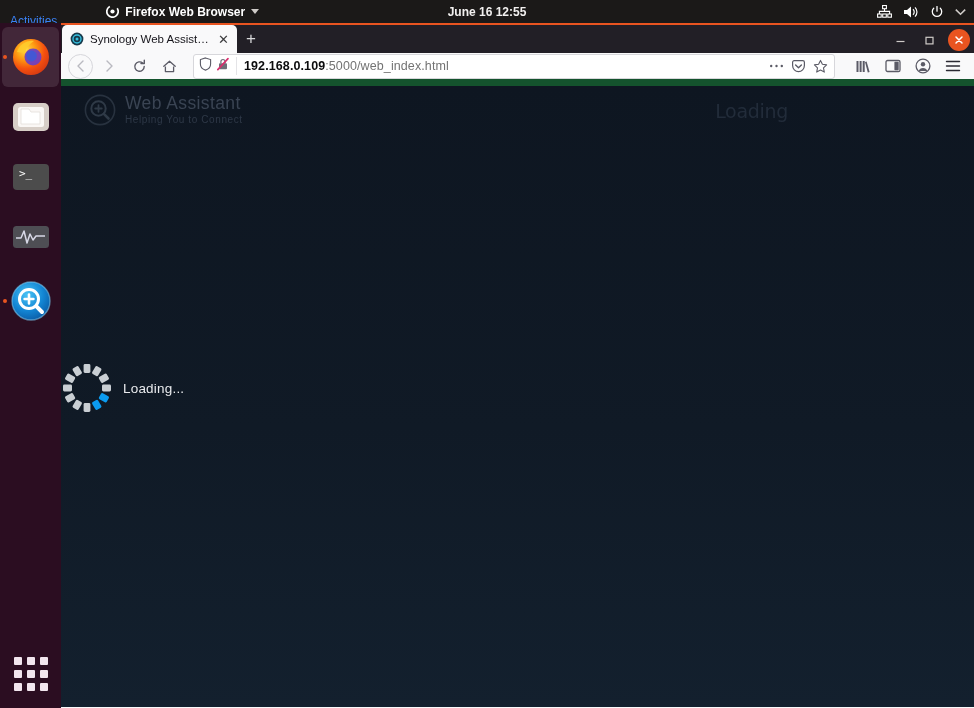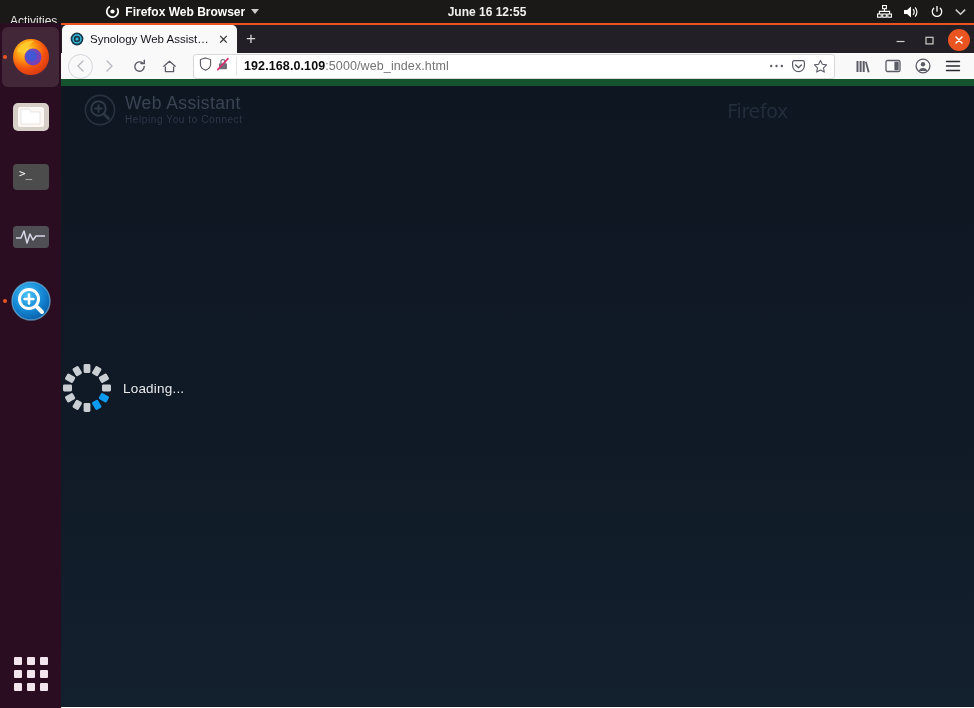--- a/index.html
+++ b/index.html
@@ -15,21 +15,21 @@
     position: absolute; top: 0; left: 0;
     width: 974px; height: 23px;
     background: #1b1918;
     color: #ffffff;
     display: flex; align-items: center;
     font-size: 12px;
   }
   #activities-button {
     padding: 8px 9px 0 10px;
     height: 20px; line-height: 23px;
-    font-size: 12px; color: #e5e5e5;
+    font-size: 12px; color: #3b82f6;
   }
   #app-menu {
     display: flex; align-items: center; gap: 6px;
     margin-left: 40px;
     color: #ffffff; font-weight: bold; font-size: 12px;
   }
   #app-menu .ff-mini {
     width: 13px; height: 13px; display: block;
   }
   .caret-down {
@@ -507,21 +507,21 @@
             <circle cx="14.5" cy="14.5" r="7.2" fill="none" stroke="#2f3a47" stroke-width="2"></circle>
             <path d="M14.5 11.2 V17.8 M11.2 14.5 H17.8" stroke="#2f3a47" stroke-width="1.8" stroke-linecap="round"></path>
             <path d="M19.8 19.8 L24.5 24.5" stroke="#2f3a47" stroke-width="2.6" stroke-linecap="round"></path>
           </svg>
         </span>
         <span>
           <div id="wa-title">Web Assistant</div>
           <div id="wa-subtitle">Helping You to Connect</div>
         </span>
       </div>
-      <div id="synology-logo">Firefox</div>
+      <div id="synology-logo">Loading</div>
     </div>
 
     <div id="loading-block">
       <span id="loading-spinner">
         <svg width="52" height="52" viewBox="0 0 52 52">
           <g transform="translate(26,26)">
             <g transform="rotate(0)">   
                 <rect x="-3.4" y="-24" width="6.8" height="9" rx="1.4" fill="#c9ced3"></rect>
               </g>
             <g transform="rotate(30)">  

